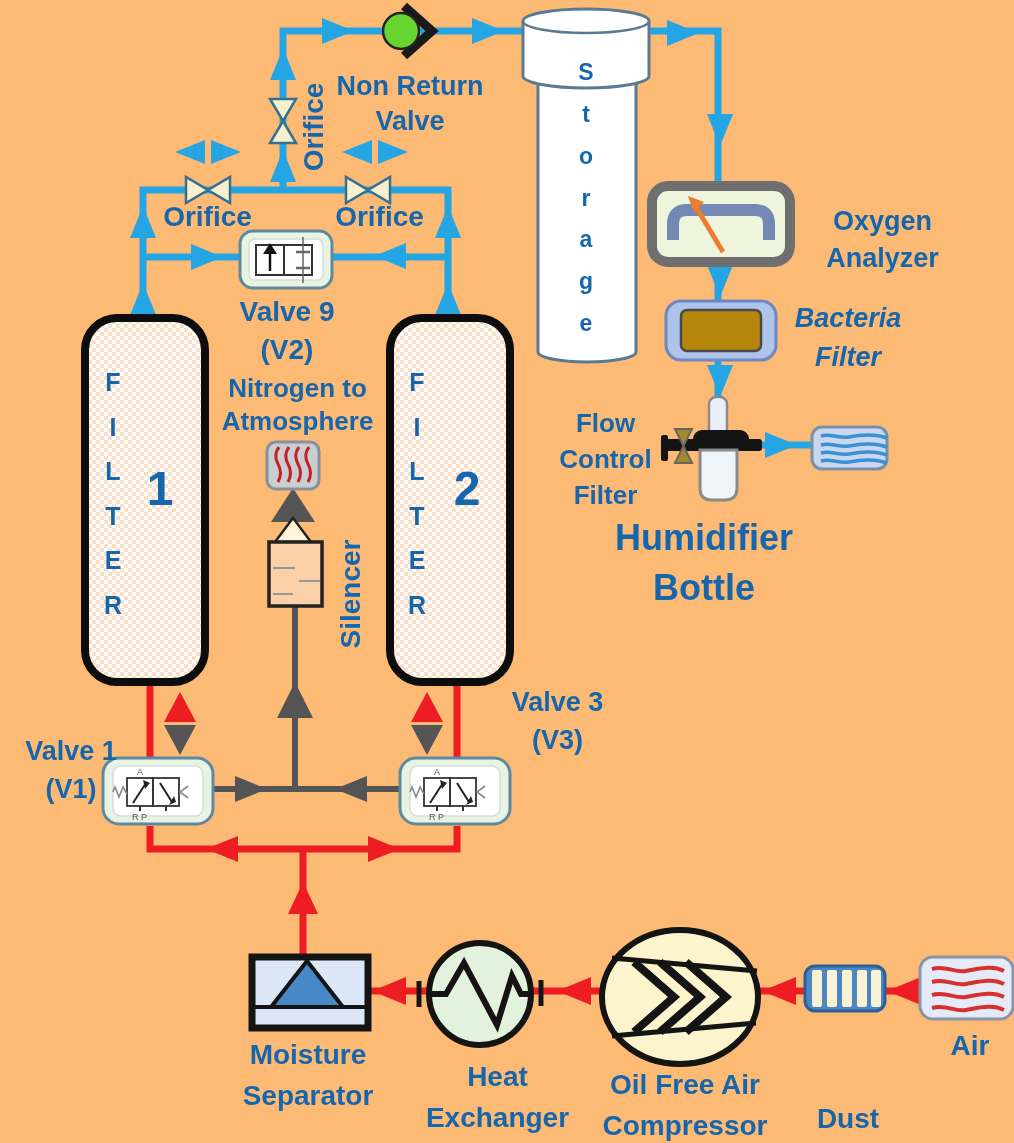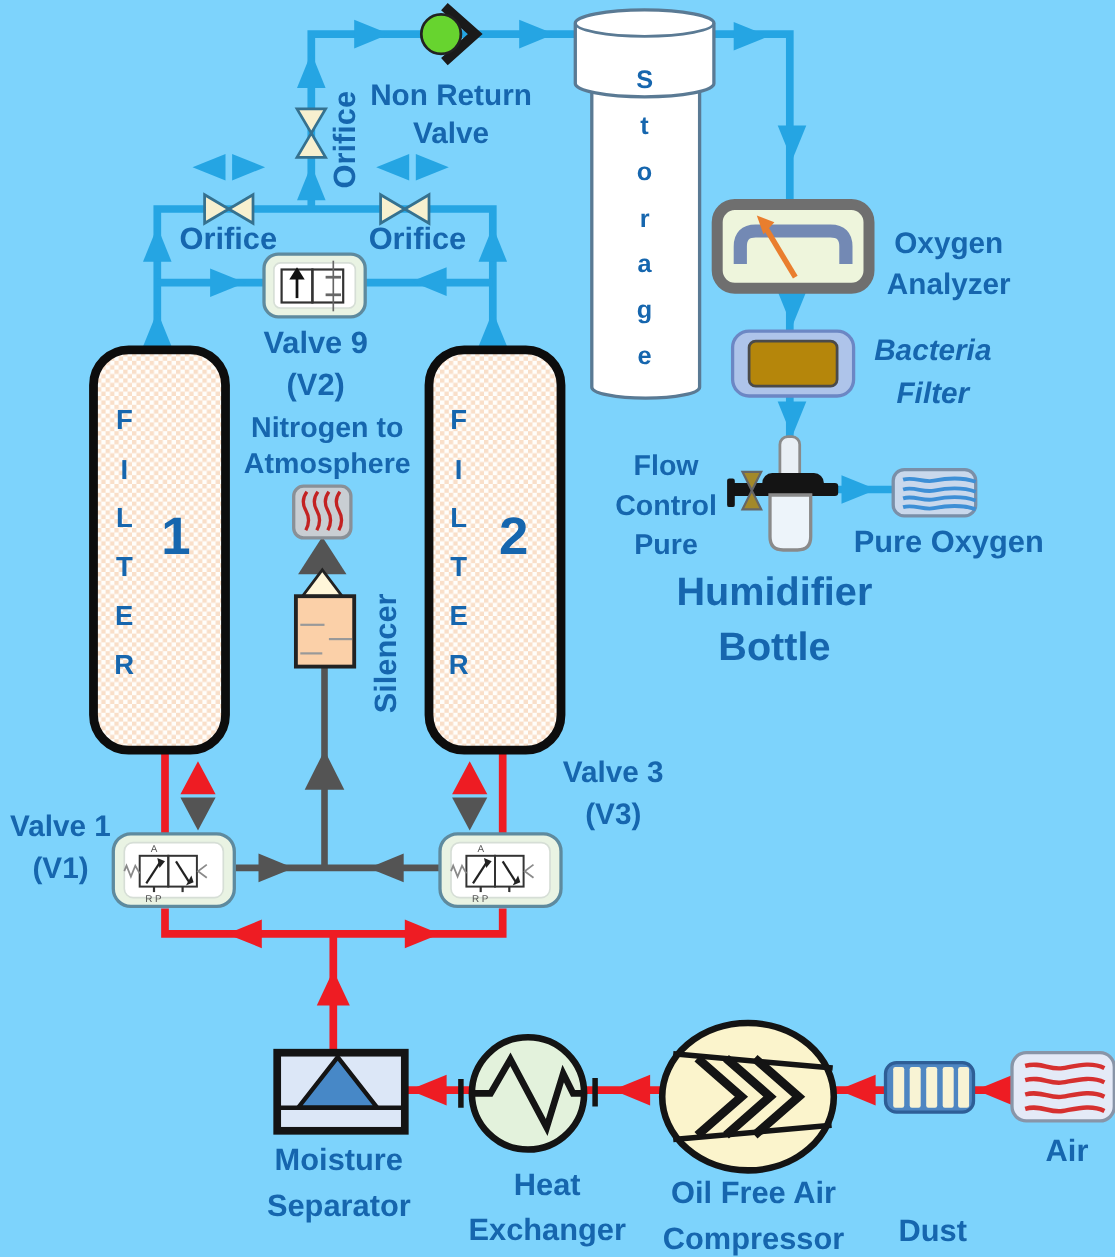--- a/index.html
+++ b/index.html
@@ -1,16 +1,16 @@
 <!DOCTYPE html>
 <html><head>
 <meta charset="utf-8">
 <style>
   html,body{margin:0;padding:0;background:#ffffff;}
-  #stage{position:relative;width:1014px;height:1143px;background:#7dd3fc;overflow:hidden;
+  #stage{position:relative;width:1014px;height:1143px;background:#fdba74;overflow:hidden;
          font-family:"Liberation Sans",sans-serif;}
   #pipes{position:absolute;left:0;top:0;}
   .lbl{position:absolute;font-weight:700;color:#1666AE;text-align:center;
        white-space:pre-line;line-height:1.30;font-size:27px;
        font-family:"Liberation Sans",sans-serif;}
   .rot{transform:rotate(-90deg);}
   .big{font-size:48px;}
   .vstack{line-height:1.78;font-size:25px;}
 </style>
 </head>
@@ -284,36 +284,35 @@
 <div class="lbl rot" style="left:270px;top:577px;width:160px;height:34px;font-size:28px;">Silencer</div>
 
 <div class="lbl" style="left:570px;top:52px;width:32px;font-size:23px;line-height:1.82;">S
 t
 o
 r
 a
 g
 e</div>
 
-<div class="lbl" style="left:795px;top:203px;width:135px;line-height:1.38;">Oxygen
+<div class="lbl" style="left:795px;top:203px;width:135px;line-height:1.38;padding-left:20px;">Oxygen
 Analyzer</div>
 
 <div class="lbl" style="left:788px;top:299px;width:120px;line-height:1.45;font-style:italic;">Bacteria
 Filter</div>
 
 <div class="lbl" style="left:548px;top:406px;width:115px;font-size:26px;line-height:1.38;">Flow
 Control
-Pure</div>
-
-<div class="lbl" style="left:765px;top:475px;width:195px;font-size:28px;">Pure Oxygen</div>
+Filter</div>
+
 
 <div class="lbl" style="left:614px;top:513px;width:180px;font-size:36px;line-height:1.38;">Humidifier
 Bottle</div>
 
-<div class="lbl" style="left:0px;top:733px;width:110px;line-height:1.40;">Valve 1
+<div class="lbl" style="left:16px;top:733px;width:110px;line-height:1.40;">Valve 1
 (V1)</div>
 
 <div class="lbl" style="left:495px;top:684px;width:125px;line-height:1.40;">Valve 3
 (V3)</div>
 
 <div class="lbl" style="left:228px;top:1035px;width:160px;font-size:28px;line-height:1.45;">Moisture
 Separator</div>
 
 <div class="lbl" style="left:415px;top:1057px;width:165px;font-size:28px;line-height:1.45;">Heat
 Exchanger</div>

